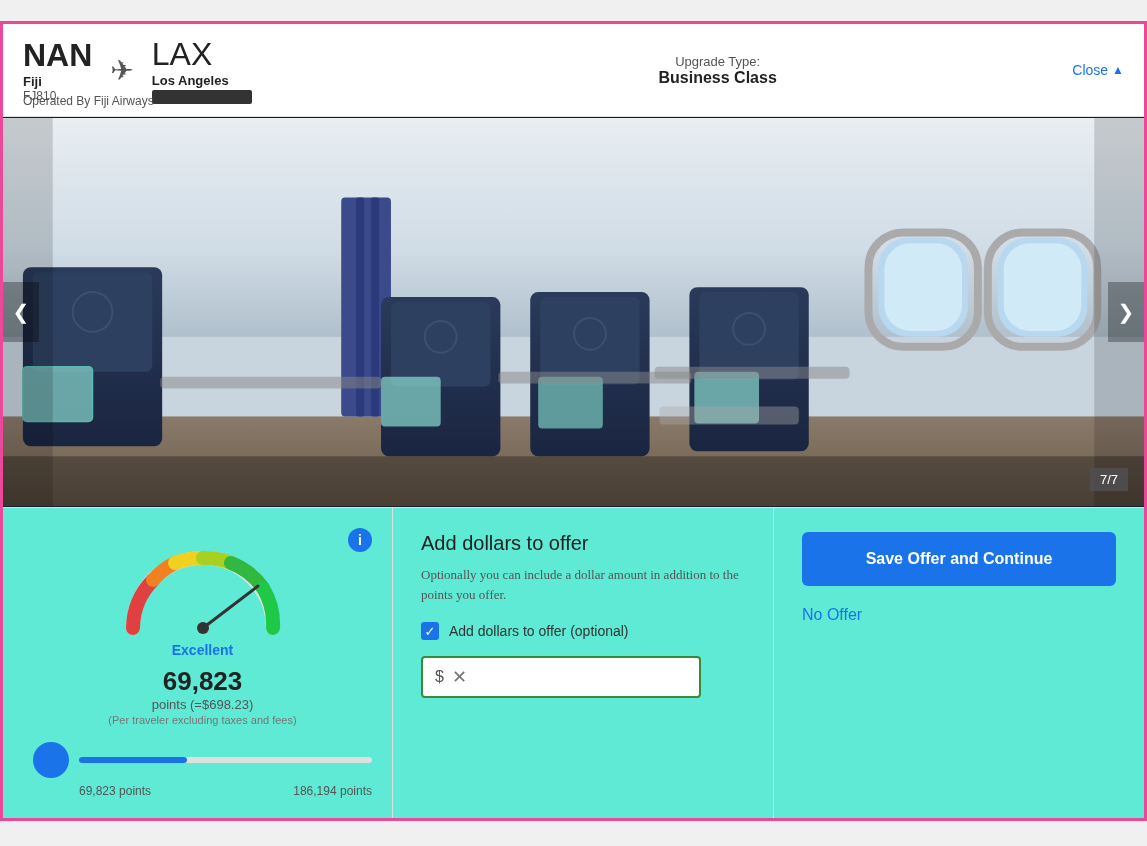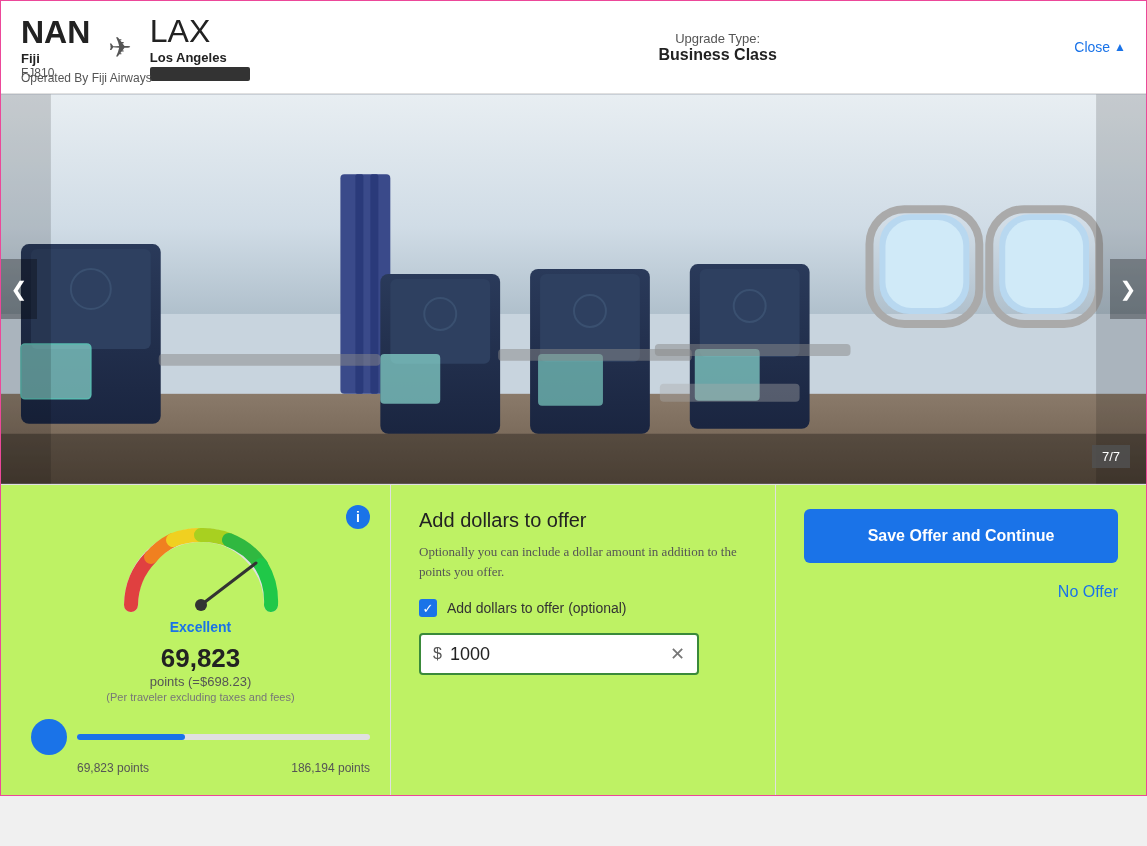--- a/index.html
+++ b/index.html
@@ -1,17 +1,17 @@
 <!DOCTYPE html>
 <html><head>
   <meta charset="utf-8">
   <style>
     * { box-sizing: border-box; margin: 0; padding: 0; }
     body { font-family: Arial, sans-serif; background: #f0f0f0; display: flex; justify-content: center; align-items: flex-start; min-height: 846px; }
-    .card { width: 1147px; background: #bef264; border: 1px solid #ec4899; }
+    .card { width: 1147px; background: #5eead4; border: 3px solid #ec4899; margin-top: 21px; }
 
     
     .header { display: flex; align-items: center; padding: 12px 20px; border-bottom: 1px solid #e0e0e0; background: #fff; position: relative; }
     .flight-info { display: flex; align-items: center; gap: 10px; min-width: 280px; }
     .airport-from { }
     .airport-code-from { font-size: 32px; font-weight: 700; color: #222; }
     .airport-name-from { font-size: 13px; font-weight: 700; color: #222; }
     .flight-num-from { font-size: 12px; color: #555; }
     .plane-icon { font-size: 28px; color: #555; padding: 0 8px; }
     .airport-to { }
@@ -54,21 +54,21 @@
     .add-dollars-desc { font-size: 13px; color: #555; line-height: 1.5; margin-bottom: 18px; font-family: Liberation Serif, serif; }
     .checkbox-row { display: flex; align-items: center; gap: 10px; margin-bottom: 16px; }
     .checkbox { width: 18px; height: 18px; background: #1a73e8; border-radius: 3px; display: flex; align-items: center; justify-content: center; flex-shrink: 0; }
     .checkbox-check { color: #fff; font-size: 13px; }
     .checkbox-label { font-size: 14px; color: #333; }
     .dollar-input-row { display: flex; align-items: center; border: 2px solid #3a8a3a; border-radius: 4px; padding: 8px 12px; background: #fff; width: 280px; }
     .dollar-sign { font-size: 16px; color: #555; margin-right: 8px; }
     .dollar-input { border: none; outline: none; font-size: 18px; color: #222; flex: 1; background: transparent; width: 100%; }
     .clear-icon { color: #777; font-size: 18px; cursor: pointer; }
 
-    .right-panel { width: 370px; padding: 24px 28px; display: flex; flex-direction: column; align-items: flex-end; gap: 20px; }
+    .right-panel { width: 370px; padding: 24px 28px; display: flex; flex-direction: column; align-items: flex-start; gap: 20px; }
     .save-btn { width: 100%; background: #1a73e8; color: #fff; border: none; border-radius: 6px; padding: 18px 0; font-size: 16px; font-weight: 600; cursor: pointer; text-align: center; }
     .no-offer-btn { color: #1a73e8; background: transparent; border: none; font-size: 16px; cursor: pointer; text-align: center; }
   </style>
 </head>
 <body>
 
 <div class="card">
 
   <div class="header">
     <div class="flight-info">
@@ -220,21 +220,20 @@
       <div class="add-dollars-title">Add dollars to offer</div>
       <div class="add-dollars-desc">Optionally you can include a dollar amount in addition to the points you offer.</div>
       <div class="checkbox-row">
         <div class="checkbox">
           <span class="checkbox-check">✓</span>
         </div>
         <span class="checkbox-label">Add dollars to offer (optional)</span>
       </div>
       <div class="dollar-input-row">
         <span class="dollar-sign">$</span>
-        <input class="dollar-input" type="text" value="1000" style="">
         <span class="clear-icon">✕</span>
       </div>
     </div>
 
     <div class="right-panel">
       <button class="save-btn">Save Offer and Continue</button>
       <button class="no-offer-btn">No Offer</button>
     </div>
 
   </div>

